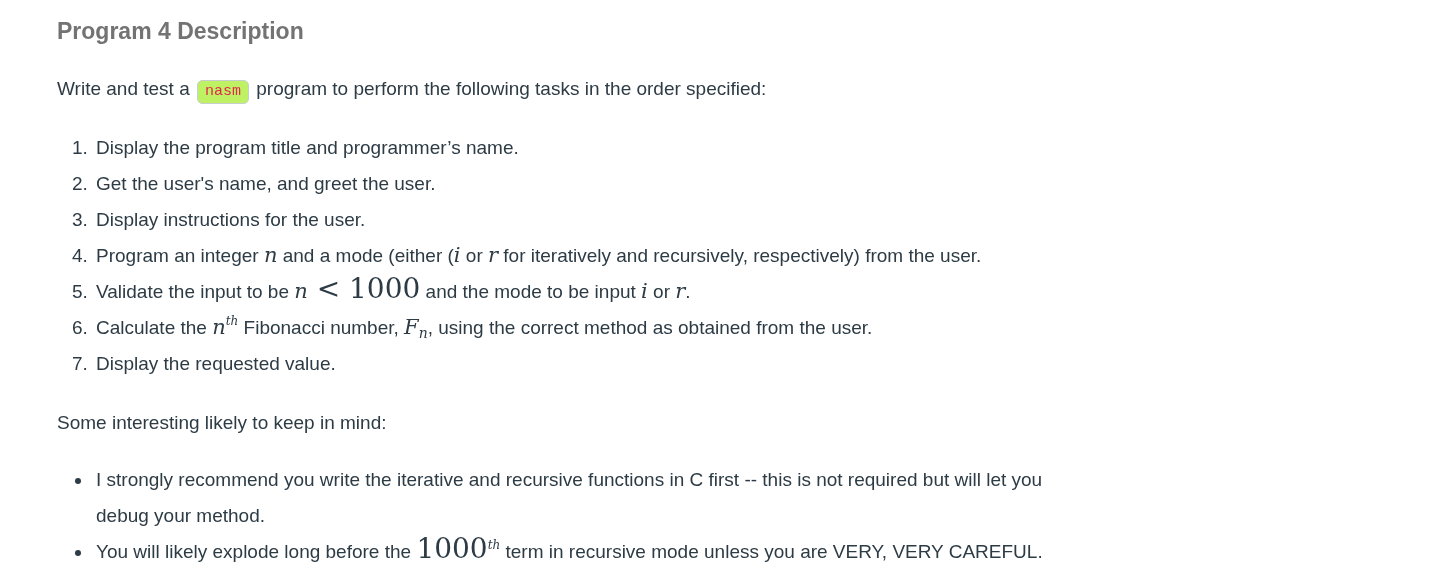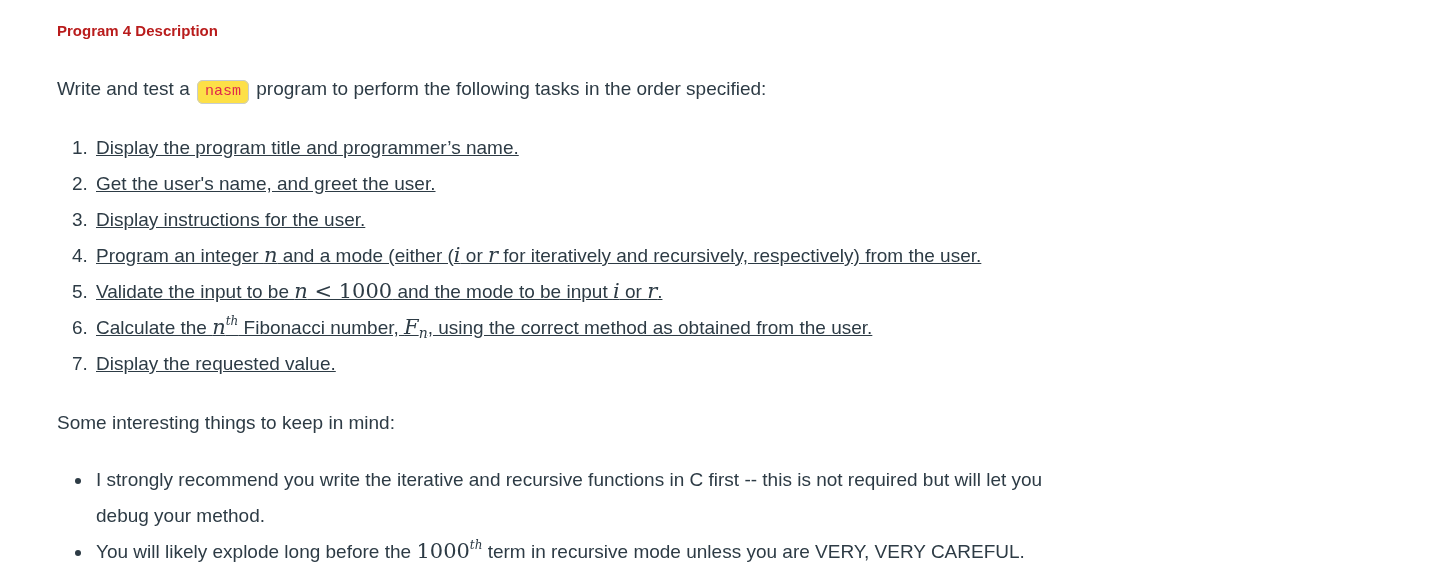--- a/index.html
+++ b/index.html
@@ -10,45 +10,44 @@
     background: #ffffff;
     color: #2D3B45;
     font-family: "Liberation Sans", sans-serif;
     font-size: 19px;
     overflow: hidden;
   }
   .content {
     padding: 14px 40px 10px 57px;
   }
   h2.page-title {
-    font-size: 15px;
+    font-size: 23px;
     font-weight: 700;
     margin: 3px 0 0 0;
     line-height: 28px;
-    color: #b91c1c;
+    color: #737373;
   }
   p.intro {
     margin: 31px 0 0 0;
     line-height: 26px;
   }
   code.badge {
     font-family: "Liberation Mono", "DejaVu Sans Mono", monospace;
     font-size: 15px;
     color: #e0294b;
-    background: #fde047;
+    background: #bef264;
     border: 1px solid #c7cdd1;
     border-radius: 6px;
     padding: 2px 7px 3px 7px;
     margin: 0 2px;
   }
   ol.task-list {
     margin: 25px 0 0 0;
     padding: 0 0 0 36px;
     line-height: 36px;
-    text-decoration: underline;
   }
   ol.task-list li { padding-left: 3px; }
   p.notes-heading {
     margin: 28px 0 0 0;
     line-height: 26px;
   }
   ul.note-list {
     margin: 26px 0 0 0;
     padding: 0 0 0 36px;
     line-height: 36px;
@@ -58,21 +57,21 @@
   
   .m {
     font-family: "DejaVu Serif", serif;
     font-style: italic;
     font-size: 21px;
     line-height: 0;
   }
   .mu {
     font-family: "DejaVu Serif", serif;
     font-style: normal;
-    font-size: 21px;
+    font-size: 28px;
     line-height: 0;
   }
   sup.msup {
     font-family: "DejaVu Serif", serif;
     font-style: italic;
     font-size: 12px;
     line-height: 0;
     vertical-align: 9px;
   }
   sub.msub {
@@ -95,20 +94,20 @@
   <ol class="task-list">
     <li><span>Display the program title and programmer’s name.</span></li>
     <li><span>Get the user's name, and greet the user.</span></li>
     <li><span>Display instructions for the user.</span></li>
     <li><span>Program an integer </span><span class="m">n</span><span> and a mode (either (</span><span class="m">i</span><span> or </span><span class="m">r</span><span> for iteratively and recursively, respectively) from the user.</span></li>
     <li><span>Validate the input to be </span><span class="m">n</span><span class="mu"> &lt; 1000</span><span> and the mode to be input </span><span class="m">i</span><span> or </span><span class="m">r</span><span>.</span></li>
     <li><span>Calculate the </span><span class="m">n</span><sup class="msup">th</sup><span> Fibonacci number, </span><span class="m">F</span><sub class="msub">n</sub><span>, using the correct method as obtained from the user.</span></li>
     <li><span>Display the requested value.</span></li>
   </ol>
 
-  <p class="notes-heading">Some interesting things to keep in mind:</p>
+  <p class="notes-heading">Some interesting likely to keep in mind:</p>
 
   <ul class="note-list">
     <li><span>I strongly recommend you write the iterative and recursive functions in C first -- this is not required but will let you</span><br><span>debug your method.</span></li>
     <li><span>You will likely explode long before the </span><span class="mu">1000</span><sup class="msup">th</sup><span> term in recursive mode unless you are VERY, VERY CAREFUL.</span></li>
   </ul>
 
 </main>
 
 </body></html>

